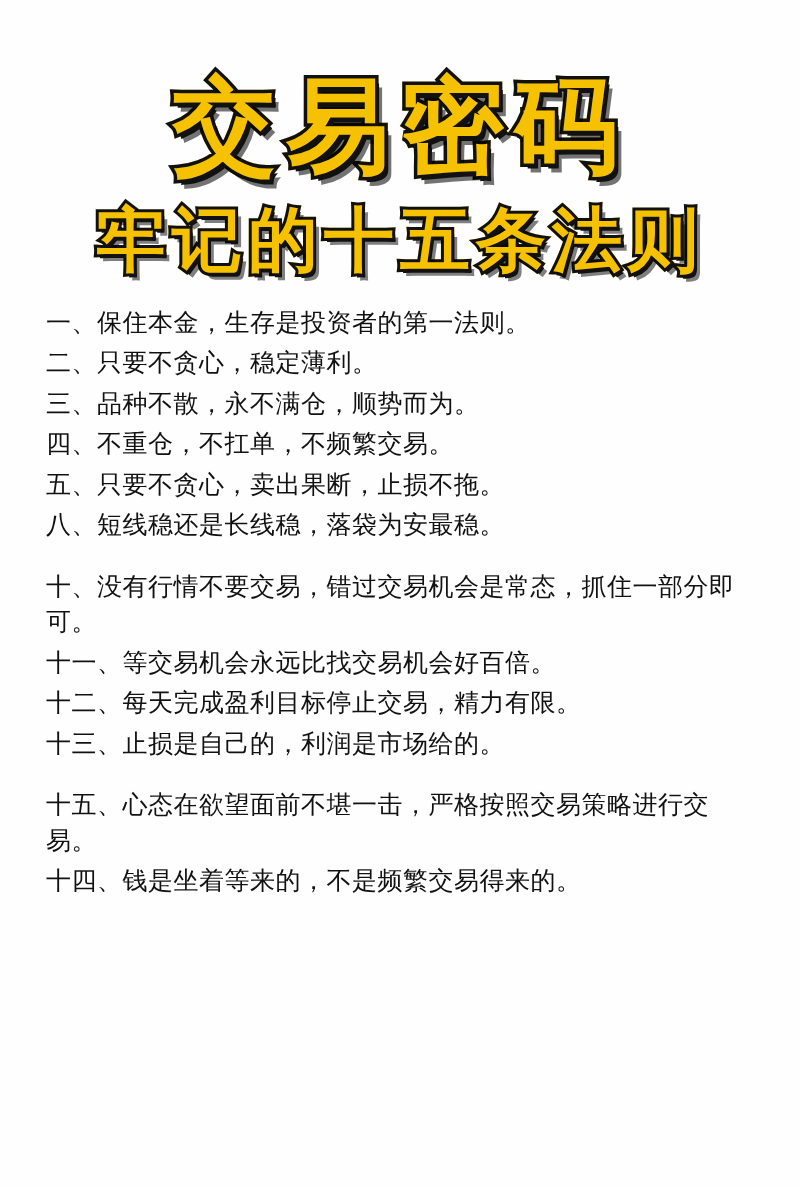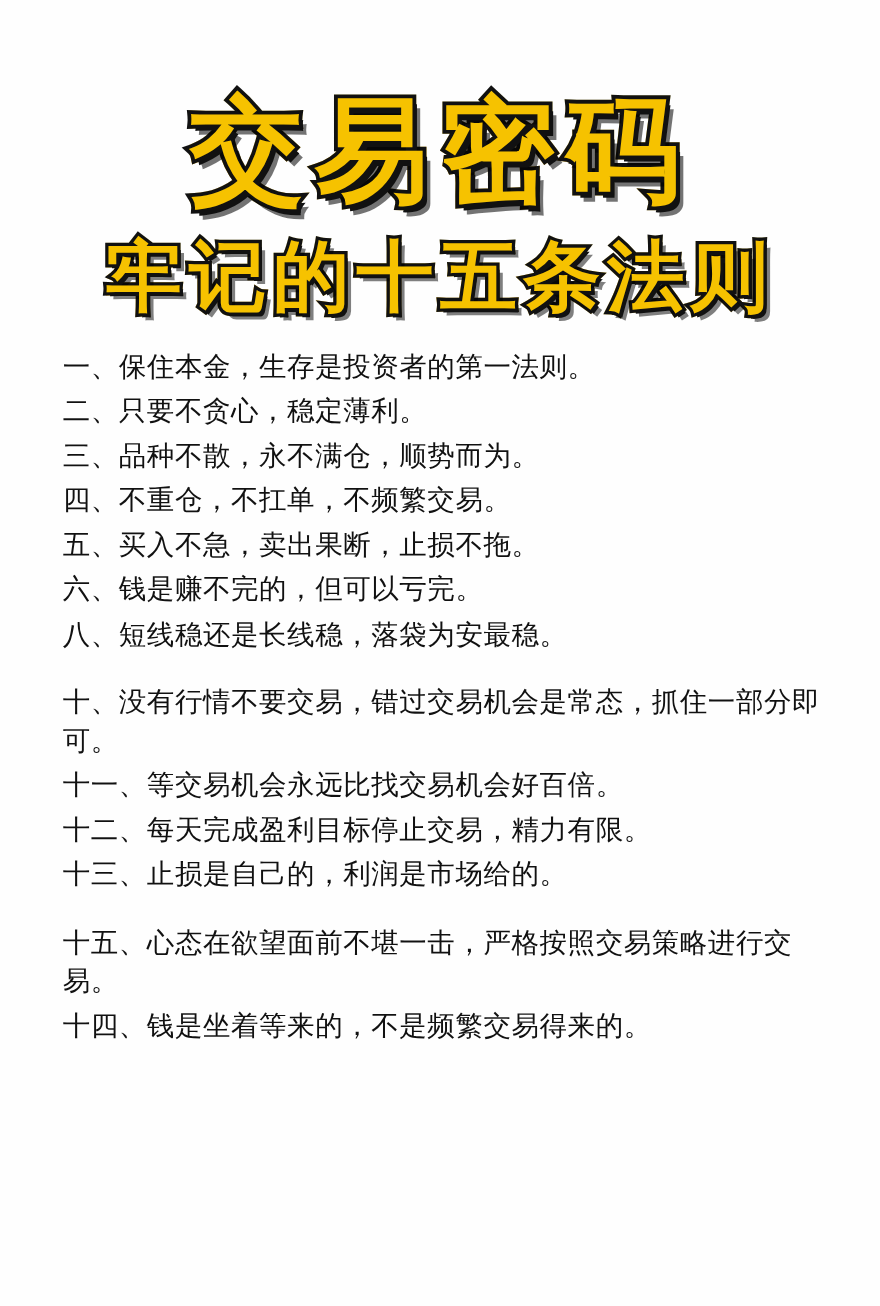--- a/index.html
+++ b/index.html
@@ -12,21 +12,21 @@
     height: 1187px;
     font-family: "Liberation Sans", "DejaVu Sans", sans-serif;
     overflow: hidden;
     position: relative;
   }
 
   .poster {
     width: 800px;
     height: 1187px;
     box-sizing: border-box;
-    padding: 11px;
+    padding: 0;
     display: flex;
     flex-direction: column;
     align-items: center;
     background: #fefefe;
   }
 
   
   .title-block {
     width: 100%;
     text-align: center;
@@ -104,22 +104,21 @@
   <div class="title-block">
     <div class="title-main">交易密码</div>
     <div class="title-sub">牢记的十五条法则</div>
   </div>
 
   <ul class="rules">
     <li class="rule">一、保住本金，生存是投资者的第一法则。</li>
     <li class="rule">二、只要不贪心，稳定薄利。</li>
     <li class="rule">三、品种不散，永不满仓，顺势而为。</li>
     <li class="rule">四、不重仓，不扛单，不频繁交易。</li>
-    <li class="rule">五、买入不急，卖出果断，止损不拖。</li>
-    <li class="rule">六、钱是赚不完的，但可以亏完。</li>
+    <li class="rule">五、只要不贪心，卖出果断，止损不拖。</li>
     <li class="rule">八、短线稳还是长线稳，落袋为安最稳。</li>
     <li class="rule wrap">十、没有行情不要交易，错过交易机会是常态，抓住一部分即可。</li>
     <li class="rule">十一、等交易机会永远比找交易机会好百倍。</li>
     <li class="rule">十二、每天完成盈利目标停止交易，精力有限。</li>
     <li class="rule">十三、止损是自己的，利润是市场给的。</li>
     <li class="rule wrap">十五、心态在欲望面前不堪一击，严格按照交易策略进行交易。</li>
     <li class="rule">十四、钱是坐着等来的，不是频繁交易得来的。</li>
   </ul>
 
 </div>

